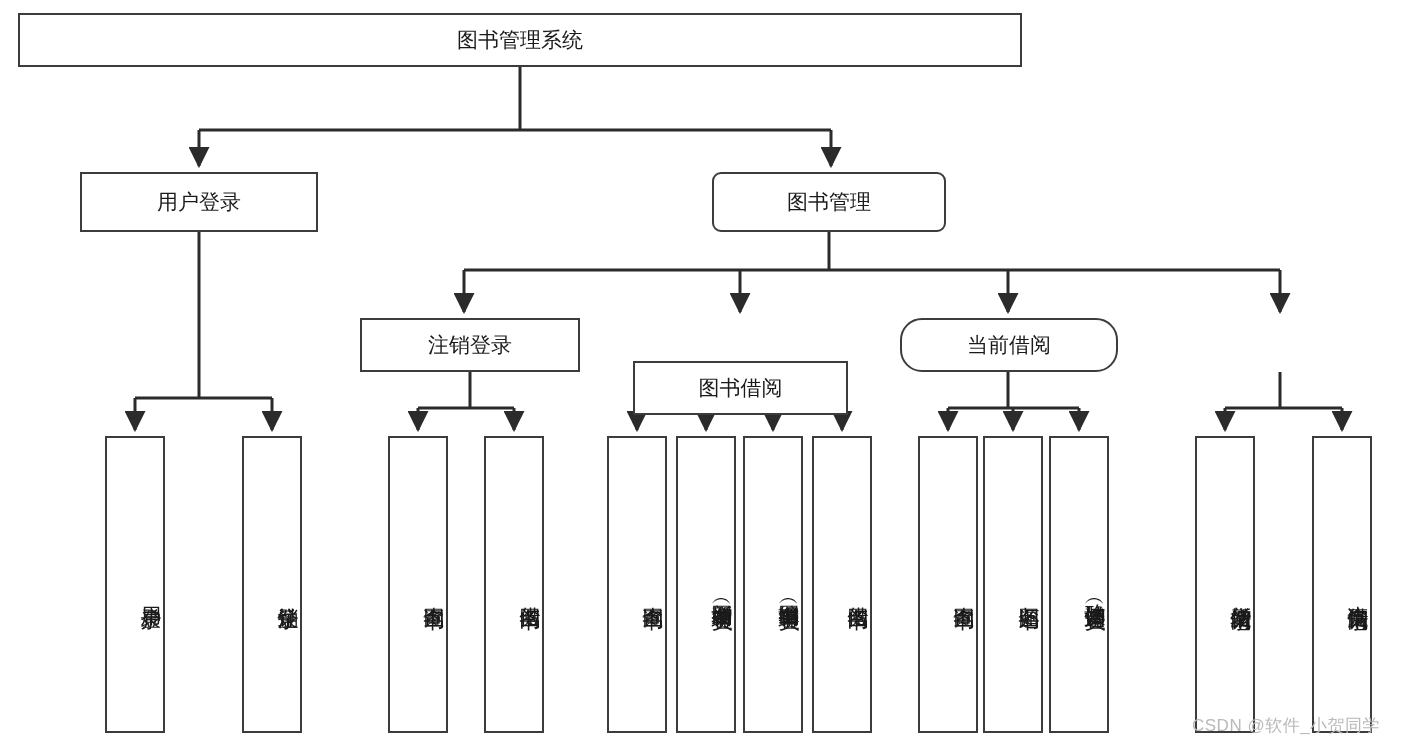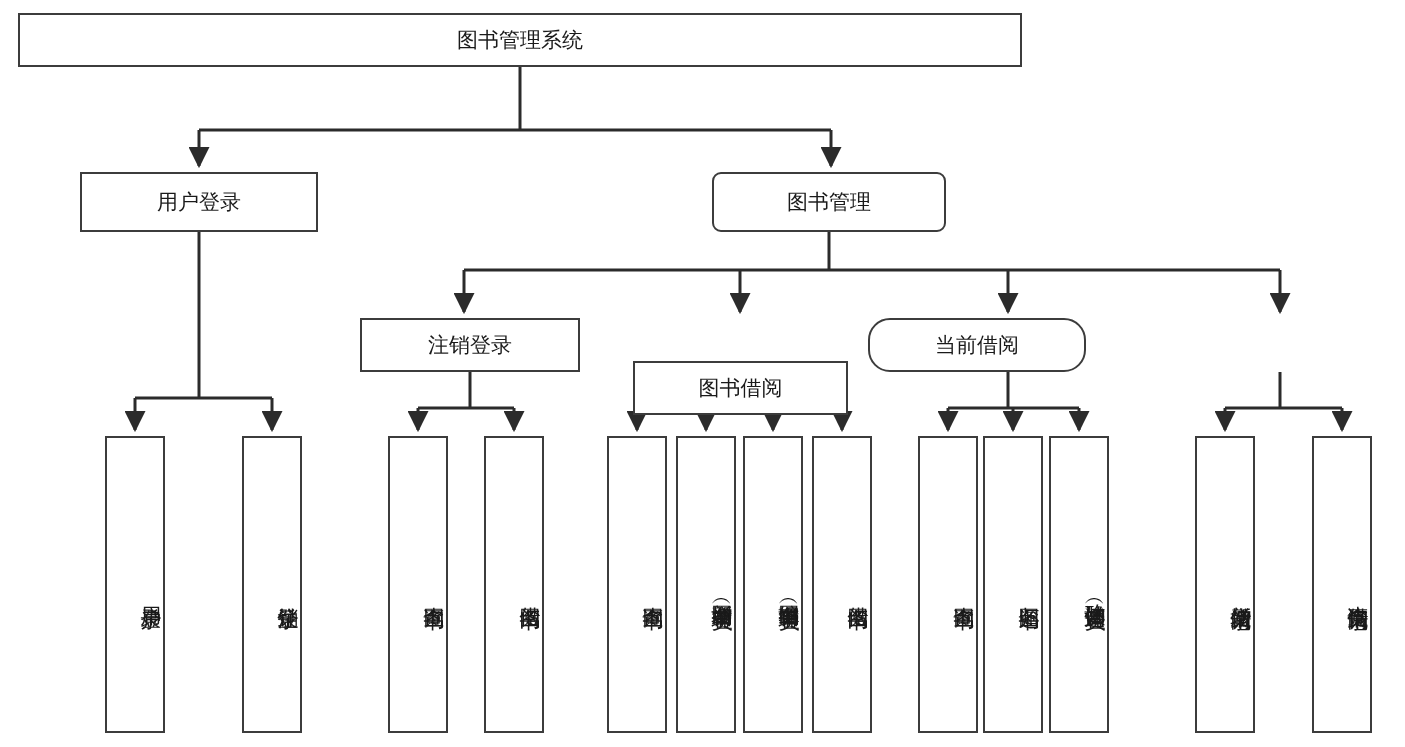--- a/index.html
+++ b/index.html
@@ -125,21 +125,21 @@
   <div class="node h" style="left:712px; top:172px; width:234px; height:60px;border-radius:9px;">
     <span class="label">图书管理</span>
   </div>
 
   <div class="node h" style="left:360px; top:318px; width:220px; height:54px;">
     <span class="label">注销登录</span>
   </div>
   <div class="node h" style="left:633px; top:318px; width:215px; height:54px;margin-top:43px;">
     <span class="label">图书借阅</span>
   </div>
-  <div class="node h" style="left:868px; top:318px; width:218px; height:54px;border-radius:22px;">
+  <div class="node h" style="left:900px; top:318px; width:218px; height:54px;border-radius:22px;">
     <span class="label">当前借阅</span>
   </div>
 
   <div class="node v" style="left:105px; top:436px; width:60px; height:297px;">
     <span class="label">用户登录</span>
   </div>
   <div class="node v" style="left:242px; top:436px; width:60px; height:297px;">
     <span class="label">注销登录</span>
   </div>
   <div class="node v" style="left:388px; top:436px; width:60px; height:297px;">
@@ -169,14 +169,15 @@
   <div class="node v" style="left:1049px; top:436px; width:60px; height:297px;">
     <span class="label">确认归还（管理员）</span>
   </div>
   <div class="node v" style="left:1195px; top:436px; width:60px; height:297px;">
     <span class="label">新增借阅记录</span>
   </div>
   <div class="node v" style="left:1312px; top:436px; width:60px; height:297px;">
     <span class="label">查询借阅记录</span>
   </div>
 
+  <div class="watermark" style="left:1192px; top:714px;">CSDN @软件_小贺同学</div>
 
 </div>
 
 </body></html>

